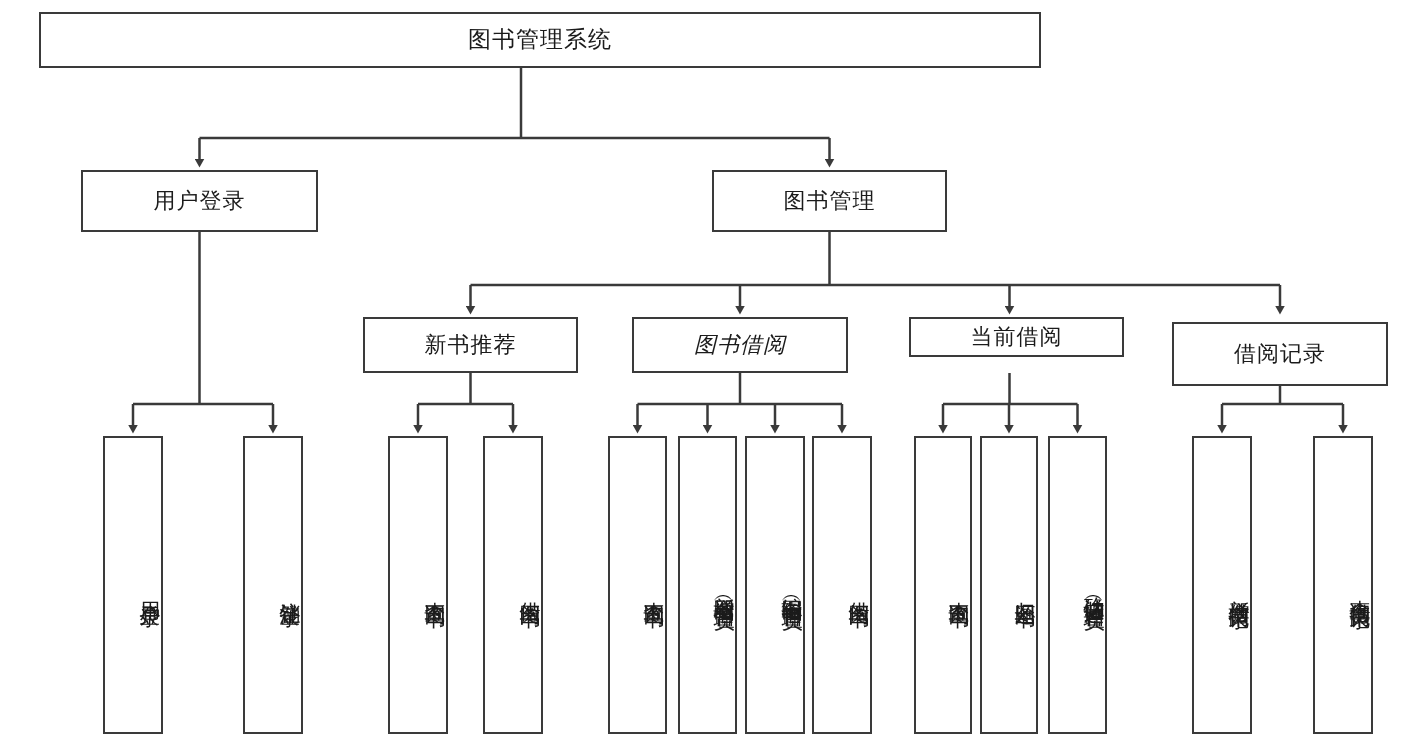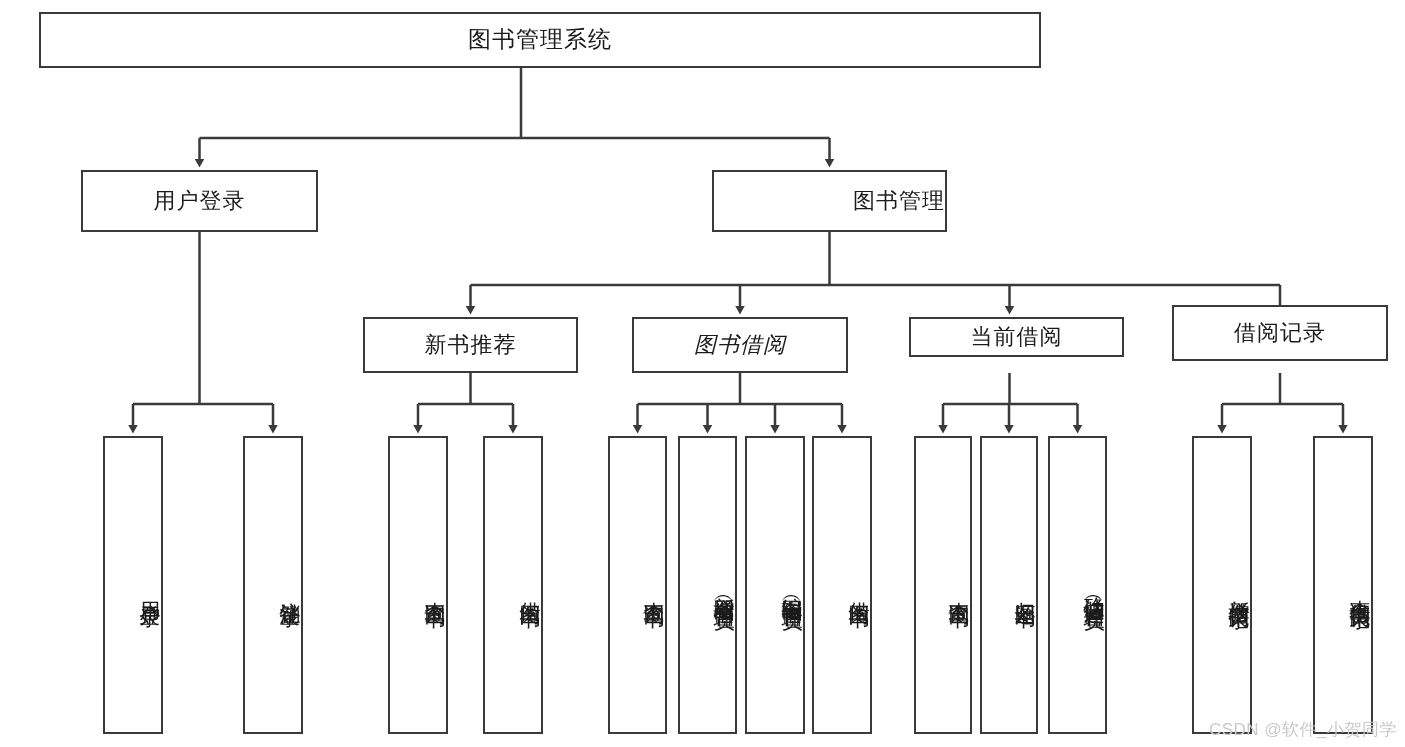--- a/index.html
+++ b/index.html
@@ -120,33 +120,33 @@
       </g>
   </svg>
 
   <div id="nodes-layer">
       <div class="node h root" style="left: 31px; top: 12px; width: 1002px; height: 56px; margin-left: 8px;">
         <span>图书管理系统</span>
       </div>
       <div class="node h" style="left: 81px; top: 170px; width: 237px; height: 62px;">
         <span>用户登录</span>
       </div>
-      <div class="node h" style="left: 712px; top: 170px; width: 235px; height: 62px; justify-content: flex-end;">
+      <div class="node h" style="left: 712px; top: 170px; width: 235px; height: 62px;">
         <span>图书管理</span>
       </div>
       <div class="node h" style="left: 363px; top: 317px; width: 215px; height: 56px; text-align: right;">
         <span>新书推荐</span>
       </div>
       <div class="node h" style="left: 632px; top: 317px; width: 216px; height: 56px; font-style: italic;">
         <span>图书借阅</span>
       </div>
       <div class="node h" style="left: 909px; top: 317px; width: 215px; height: 40px;">
         <span>当前借阅</span>
       </div>
-      <div class="node h" style="left: 1172px; top: 305px; width: 216px; height: 56px;">
+      <div class="node h" style="left: 1172px; top: 322px; width: 216px; height: 64px;">
         <span>借阅记录</span>
       </div>
       <div class="node v" style="left: 103px; top: 436px; width: 60px; height: 298px;">
         <span>用户登录</span>
       </div>
       <div class="node v" style="left: 243px; top: 436px; width: 60px; height: 298px;">
         <span>注销登录</span>
       </div>
       <div class="node v" style="left: 388px; top: 436px; width: 60px; height: 298px;">
         <span>查询图书</span>
@@ -176,14 +176,13 @@
         <span>确认归还（管理员）</span>
       </div>
       <div class="node v" style="left: 1192px; top: 436px; width: 60px; height: 298px;">
         <span>新增借阅记录</span>
       </div>
       <div class="node v" style="left: 1313px; top: 436px; width: 60px; height: 298px;">
         <span>查询借阅记录</span>
       </div>
     </div>
 
-  <div class="watermark">CSDN @软件_小贺同学</div>
 </div>
 
 </body></html>

